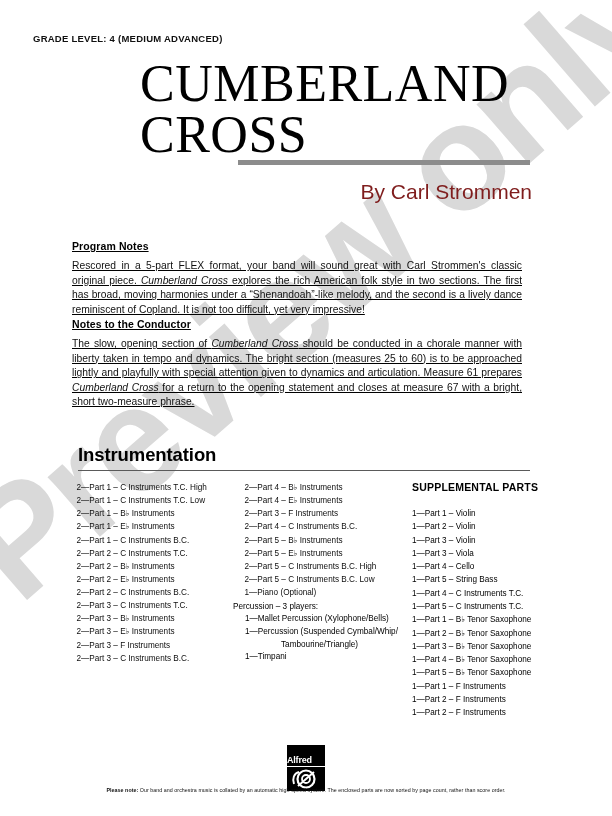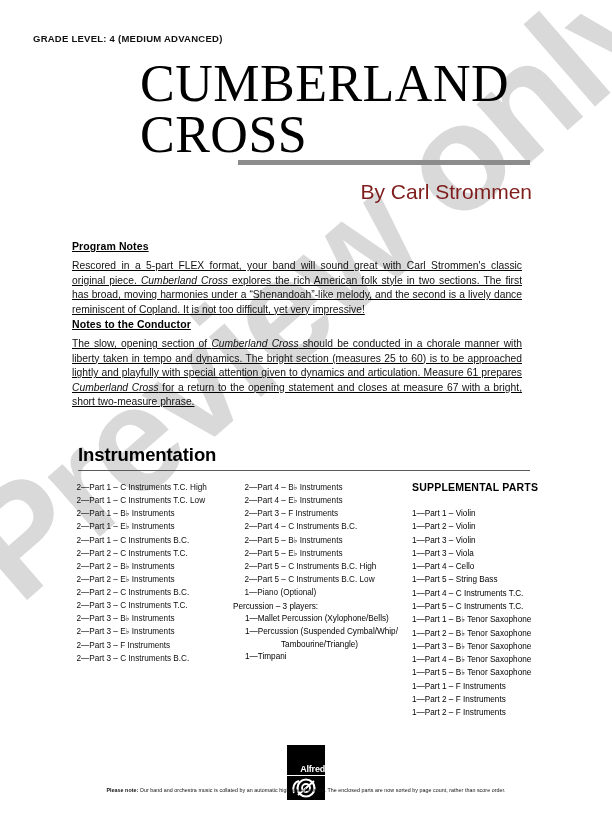--- a/index.html
+++ b/index.html
@@ -197,22 +197,22 @@
     left: 287px;
     top: 745px;
     width: 38px;
     z-index: 3;
   }
   #logo-word {
     background: #000;
     color: #fff;
     font-size: 9px;
     font-weight: bold;
-    text-align: right;
-    padding: 19px 0 1px 0;
+    text-align: left;
+    padding: 10px 0 1px 0;
     letter-spacing: -0.2px;
   }
   #logo-mark {
     background: #000;
     margin-top: 1px;
     height: 24px;
     position: relative;
     overflow: hidden;
   }
   #logo-mark svg { display: block; }

